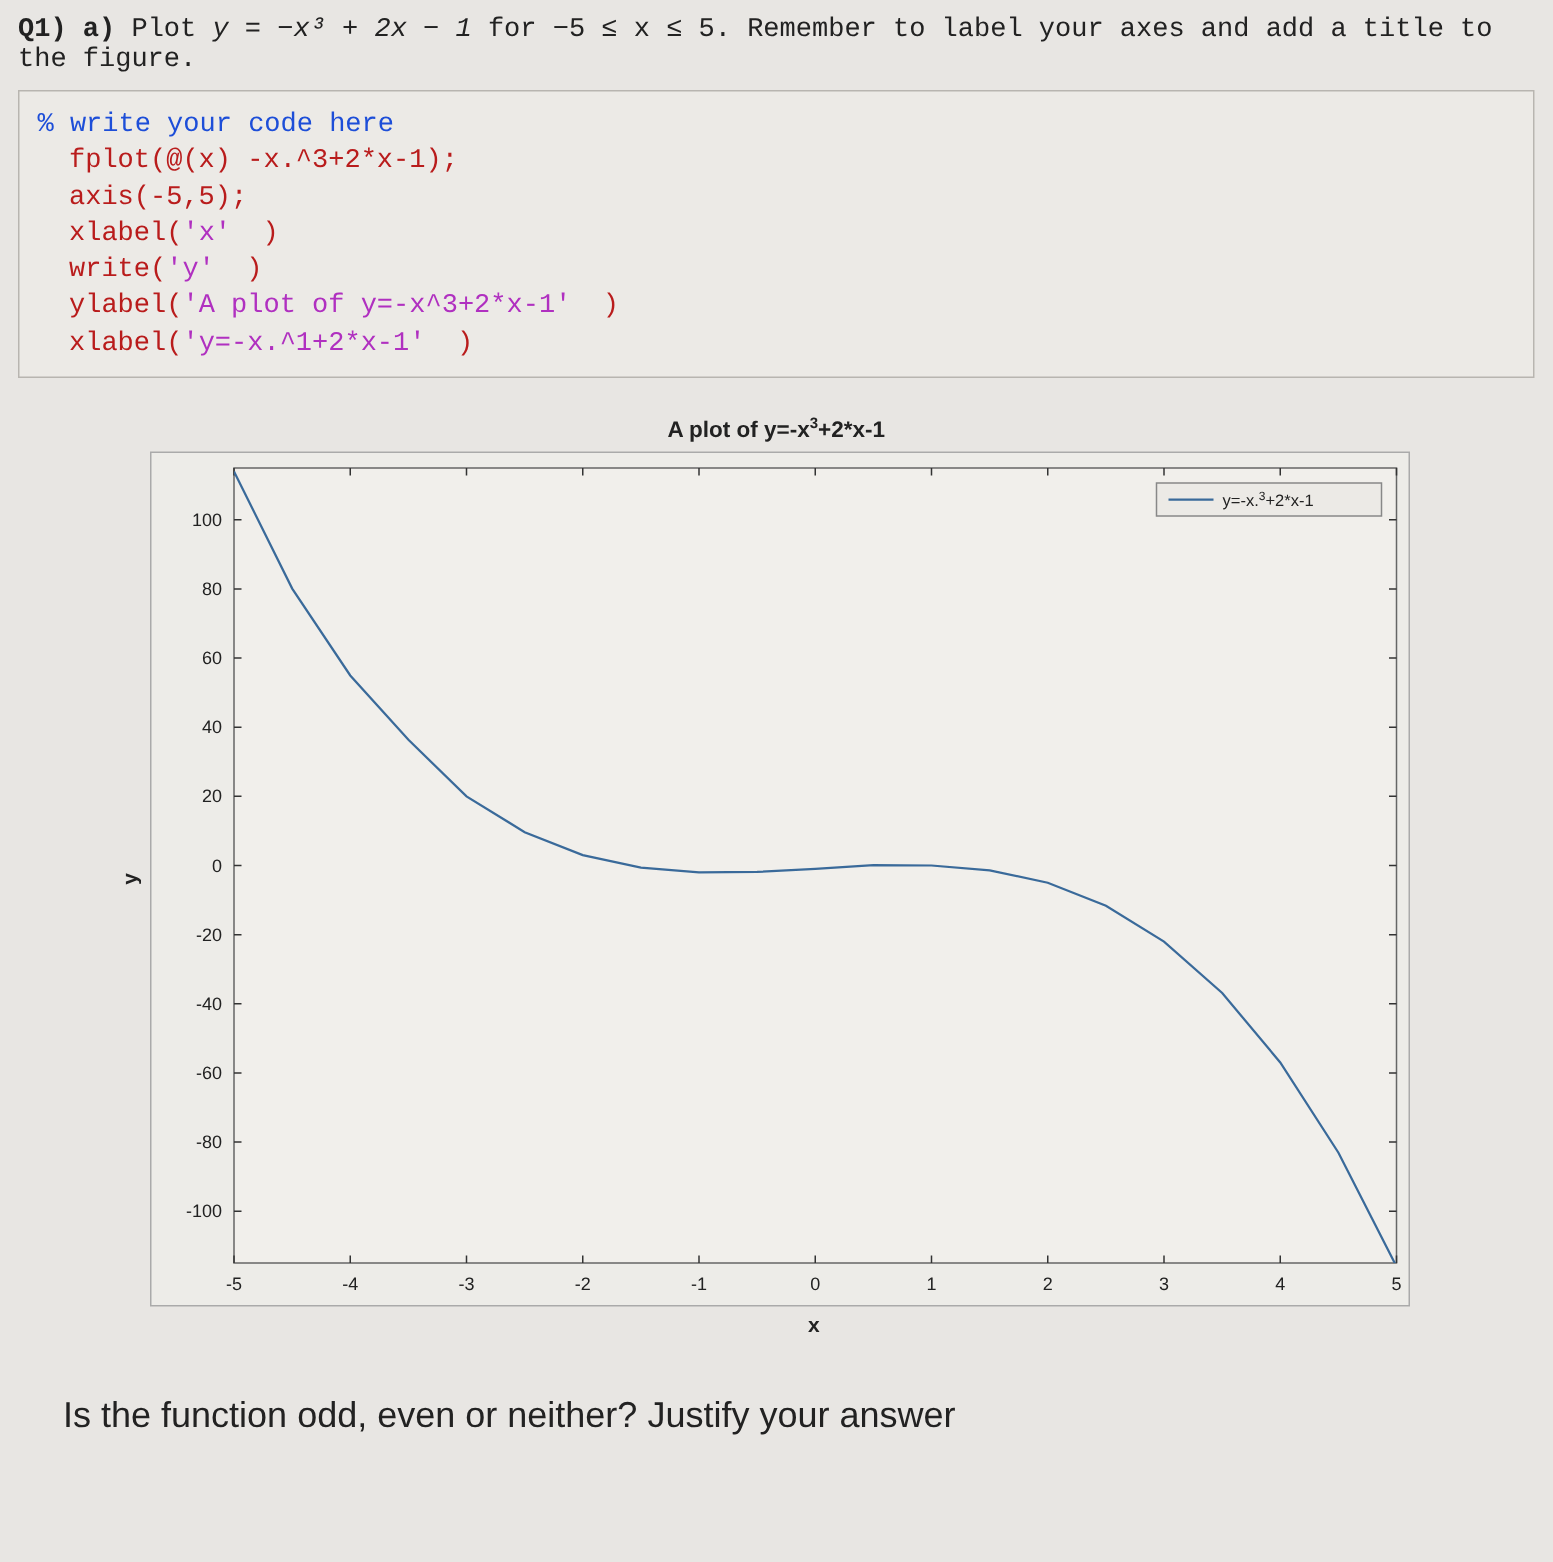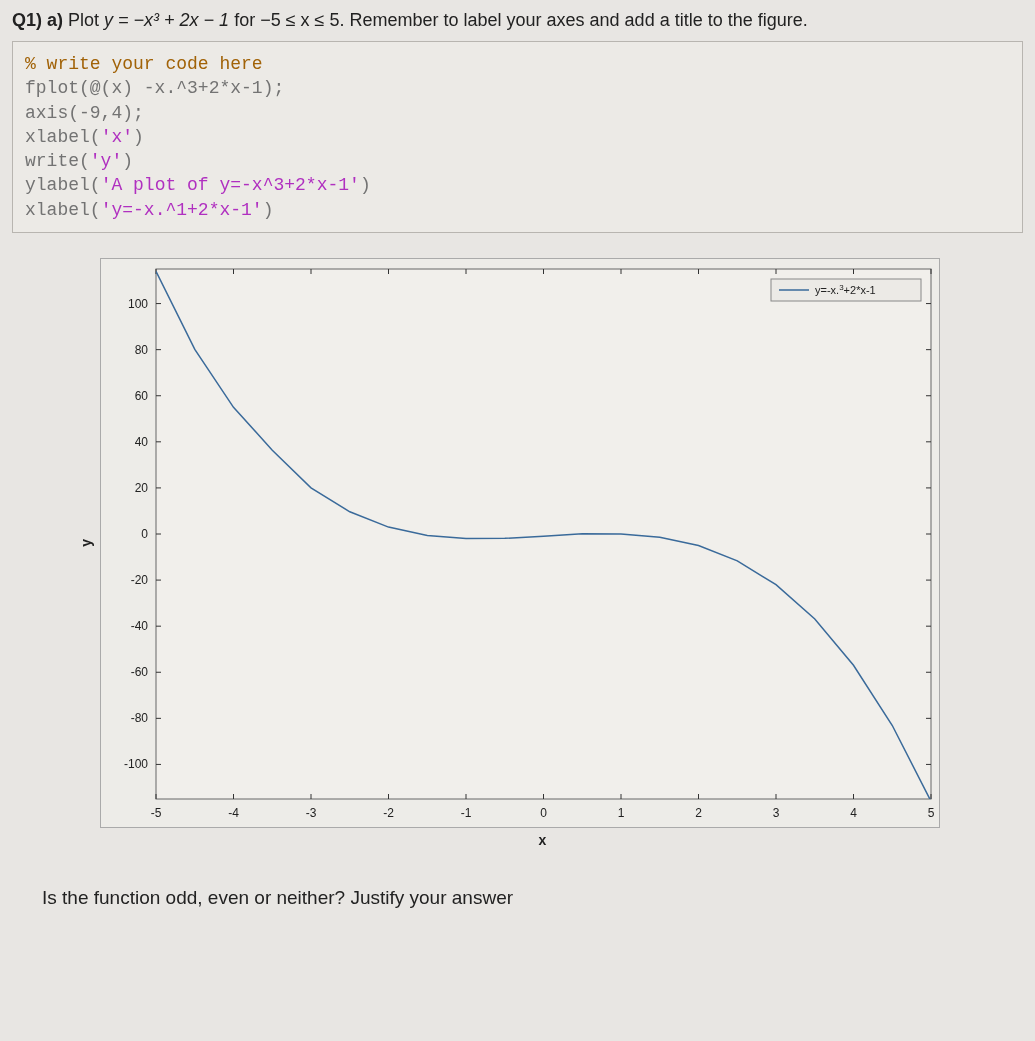--- a/index.html
+++ b/index.html
@@ -3,68 +3,69 @@
   <meta charset="utf-8">
   <style>
     * { box-sizing: border-box; margin: 0; padding: 0; }
     body {
       font-family: Arial, Helvetica, sans-serif;
       background: #e8e6e3;
       width: 1035px;
       padding: 10px 12px;
       color: #222;
     }
-    .question { font-size: 18px; margin-bottom: 10px; }
+    .question { font-size: 18px; margin-bottom: 10px; font-family: Liberation Mono, monospace; }
     .question b { font-weight: bold; }
     .code-block {
       border: 1px solid #b8b5b0;
       background: #eceae6;
       padding: 10px 12px;
       font-family: 'Courier New', monospace;
       font-size: 18px;
       line-height: 1.35;
       white-space: pre;
       margin-bottom: 25px;
     }
-    .c-comment { color: #a16207; }
-    .c-fn { color: #737373; }
+    .c-comment { color: #1d4ed8; }
+    .c-fn { color: #b91c1c; margin-left: 21px; }
     .c-str { color: #b030c0; }
     .figure-wrap { display: flex; justify-content: center; margin-bottom: 30px; }
     .figure { width: 880px; }
     .plot-title { text-align: center; font-weight: bold; font-size: 15px; margin-bottom: 6px; }
     .plot-title sup { font-size: 10px; }
     .plot-row { display: flex; align-items: center; }
     .ylabel { writing-mode: vertical-rl; transform: rotate(180deg); font-weight: bold; font-size: 14px; margin-right: 6px; }
     svg.plot { background: #edece8; border: 1px solid #aaa; display: block; }
     .xlabel-row { text-align: center; font-weight: bold; font-size: 14px; margin-top: 4px; margin-left: 50px; }
-    .footer-q { font-size: 19px; margin-top: 39px; padding-left: 30px; }
+    .footer-q { font-size: 24px; margin-top: 39px; padding-left: 30px; }
     .legend-box { font-size: 11px; }
     text { font-family: Arial, sans-serif; }
   </style>
 </head>
 <body>
 
 <div class="question">
   <b>Q1) a)</b>
   <span>Plot </span>
   <i>y = −x³ + 2x − 1</i>
   <span> for −5 ≤ x ≤ 5. </span>
   <span>Remember to label your axes and add a title to the figure.</span>
 </div>
 
 <div class="code-block"><span class="c-comment">% write your code here</span>
 <span class="c-fn">fplot(@(x) -x.^3+2*x-1);</span>
-<span class="c-fn">axis(-9,4);</span>
+<span class="c-fn">axis(-5,5);</span>
 <span><span class="c-fn">xlabel(</span><span class="c-str">'x'</span><span class="c-fn">)</span></span>
 <span><span class="c-fn">write(</span><span class="c-str">'y'</span><span class="c-fn">)</span></span>
 <span><span class="c-fn">ylabel(</span><span class="c-str">'A plot of y=-x^3+2*x-1'</span><span class="c-fn">)</span></span>
 <span><span class="c-fn">xlabel(</span><span class="c-str">'y=-x.^1+2*x-1'</span><span class="c-fn">)</span></span></div>
 
 <div class="figure-wrap">
   <div class="figure">
+    <div class="plot-title">A plot of y=-x<sup>3</sup>+2*x-1</div>
     <div class="plot-row">
       <div class="ylabel">y</div>
       <svg class="plot" id="plot-svg" width="840" height="570">
           <rect x="55" y="10" width="775" height="530" fill="#f1efeb" stroke="#666" stroke-width="1"></rect>
           <line x1="55" y1="505.4347826086957" x2="60" y2="505.4347826086957" stroke="#333"></line>
           <line x1="830" y1="505.4347826086957" x2="825" y2="505.4347826086957" stroke="#333"></line>
           <text x="47" y="509.4347826086957" text-anchor="end" font-size="12" fill="#222">-100</text>
           <line x1="55" y1="459.3478260869565" x2="60" y2="459.3478260869565" stroke="#333"></line>
           <line x1="830" y1="459.3478260869565" x2="825" y2="459.3478260869565" stroke="#333"></line>
           <text x="47" y="463.3478260869565" text-anchor="end" font-size="12" fill="#222">-80</text>

